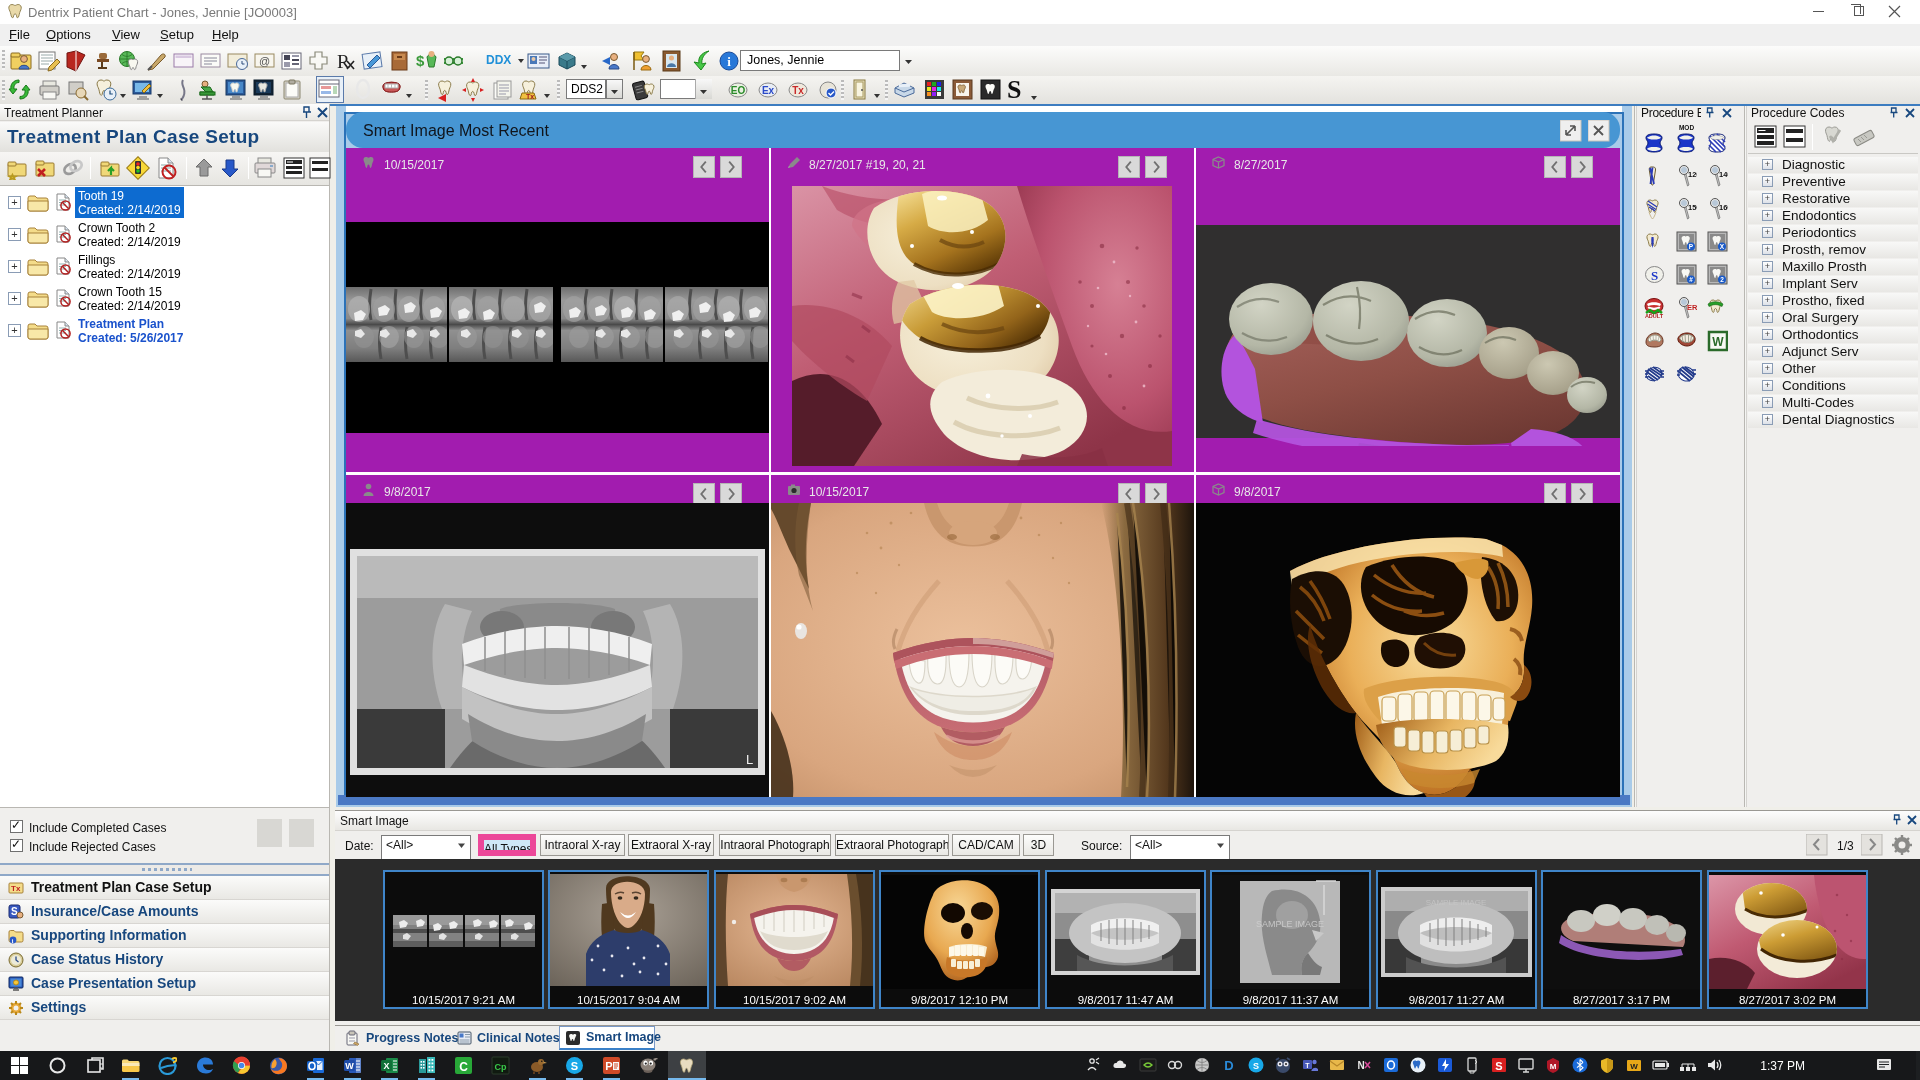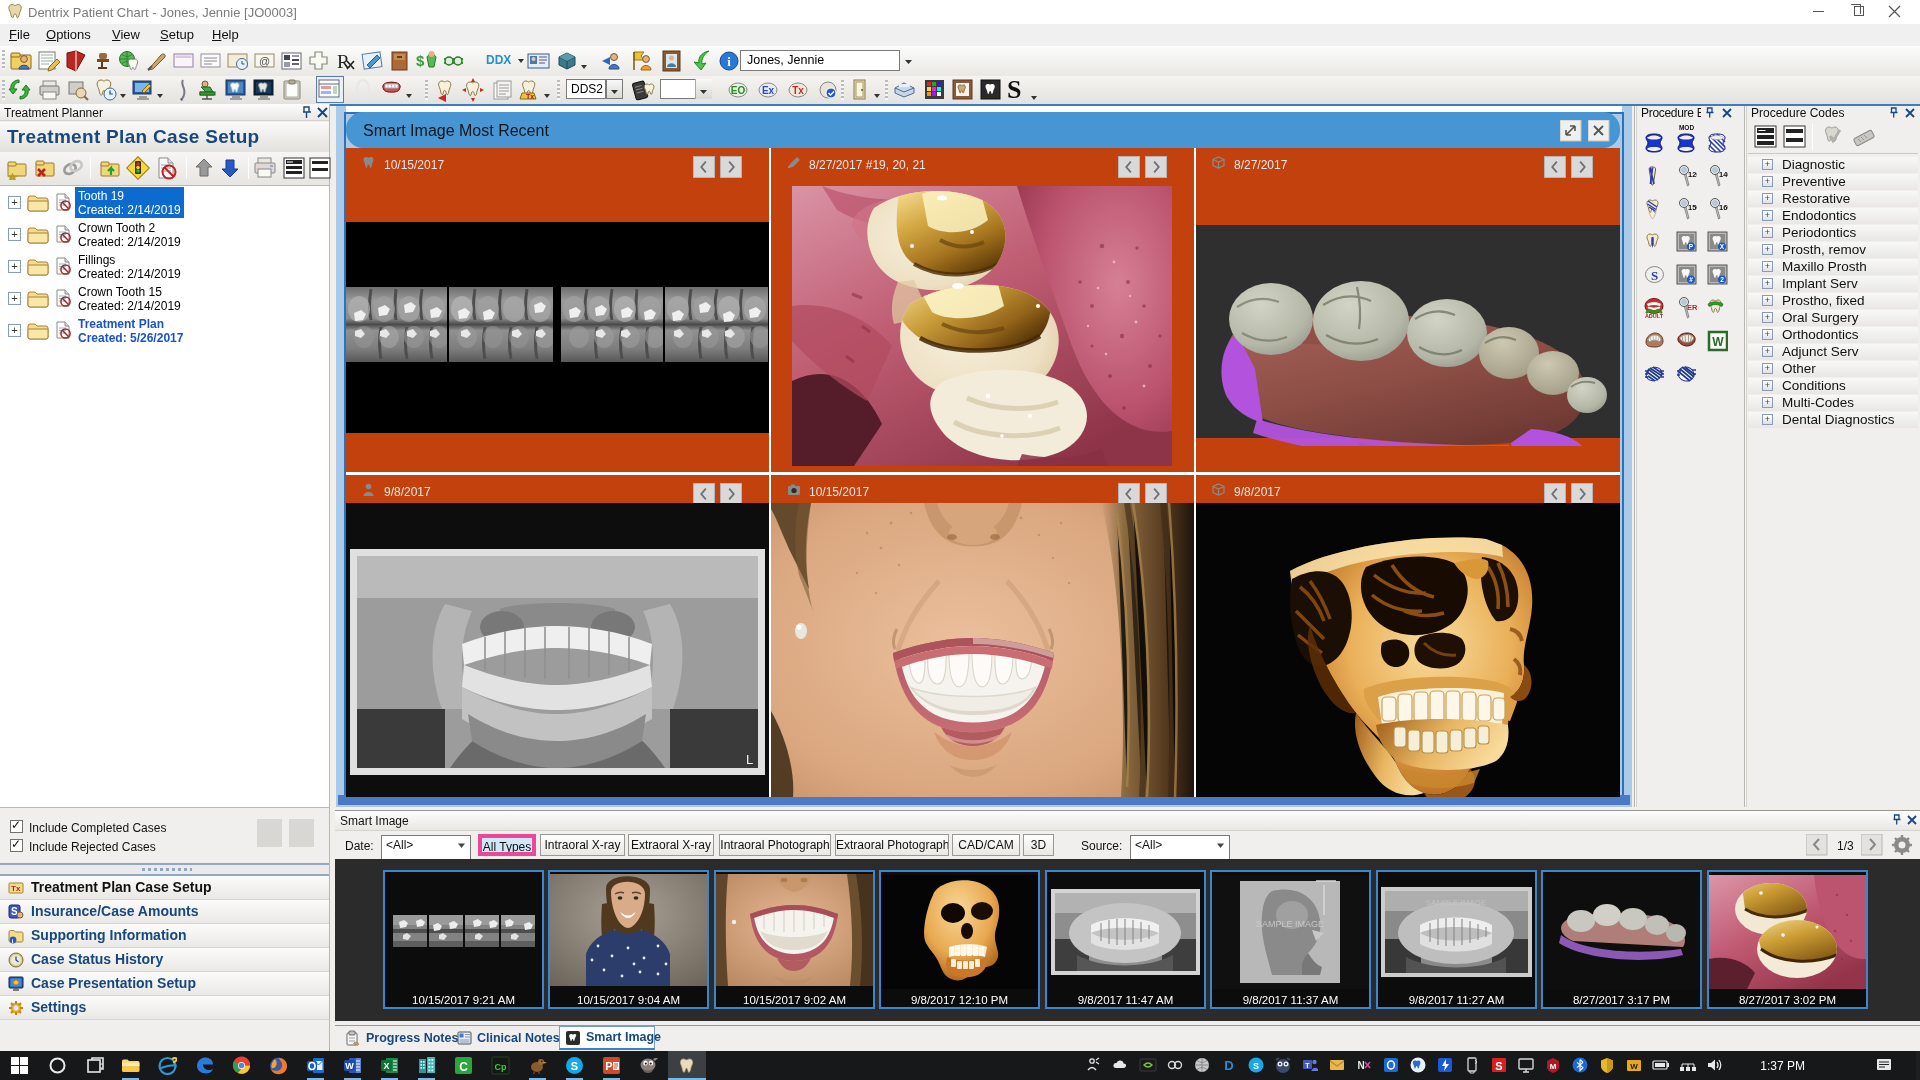--- a/index.html
+++ b/index.html
@@ -32,21 +32,21 @@
 .graybtn { position:absolute; width:25px; height:28px; background:#d8d7d3; }
 #lp-splitter { position:absolute; top:759px; left:0; width:329px; height:13px; background:#eceae7; border-top:2px solid #8fa8c8; border-bottom:2px solid #8fa8c8; }
 #lp-nav { position:absolute; top:772px; left:0; width:329px; height:150px; }
 .navrow { position:absolute; left:0; width:329px; height:24px; background:linear-gradient(#fbfbfa,#e9e8e4); border-bottom:1px solid #d8d6d2; }
 .navrow .t { position:absolute; left:31px; top:3px; font-size:14px; font-weight:bold; color:#17477e; }
 #centerwin { position:absolute; top:104px; left:336px; width:1296px; height:703px; background:#a9cbe9; }
 #cw-titlebar { position:absolute; top:8px; left:10px; width:1274px; height:36px; background:#4796d3;border-radius:17px; }
 #cw-titlebar .txt { position:absolute; left:17px; top:10px; font-size:16px; color:#10151c; }
 #cw-grid { position:absolute; top:44px; left:10px; width:1274px; height:649px; background:#fff; }
 #cw-frame { position:absolute; left:8px; top:8px; width:1280px; height:687px; border:2px solid #2b72b8; }
-.ipanel { position:absolute; background:#c2410c; overflow:hidden; }
+.ipanel { position:absolute; background:#a21caf; overflow:hidden; }
 .ipanel .date { position:absolute; left:38px; top:10px; font-size:12px; color:#e8e8e8; }
 .navsq { position:absolute; top:8px; width:22px; height:22px; background:#d9d9d9; border:1px solid #b5b5b5; text-align:center; line-height:20px; font-size:14px; color:#707070; }
 #procbtns { position:absolute; top:104px; left:1634px; width:110px; height:703px; background:#f0efed; }
 #procbtns .edge { position:absolute; left:0; top:0; width:4px; height:703px; background:linear-gradient(90deg,#b9b7b2 1px,#f5f5f3 1px,#f5f5f3 2px,#b9b7b2 2px,#f0efed 3px); }
 #proccodes { position:absolute; top:104px; left:1744px; width:176px; height:703px; background:#f0efed; }
 #proccodes .edge { position:absolute; left:0; top:0; width:4px; height:703px; background:linear-gradient(90deg,#b9b7b2 1px,#f5f5f3 1px,#f5f5f3 2px,#b9b7b2 2px,#f0efed 3px); }
 .phead { position:absolute; top:2px; left:7px; font-size:12px; color:#111; white-space:nowrap; }
 .pcrow { position:absolute; left:4px; width:170px; height:16px; background:linear-gradient(#f8f8f7,#e8e7e4); }
 .pcrow .pb { position:absolute; left:14px; top:2px; width:11px; height:11px; background:linear-gradient(#fff,#dde1e8); border:1px solid #8a9cb5; font-size:9px; line-height:9px; text-align:center; color:#444; }
 .pcrow .t { position:absolute; left:34px; top:0px; font-size:13.5px; font-weight:normal; color:#111; }
@@ -1371,21 +1371,21 @@
       </svg>
 <svg style="position:absolute;left:1572px;top:4px;" width="10" height="10" viewBox="0 0 10 10">
         <path d="M1 1 L9 9 M9 1 L1 9" stroke="#17477e" stroke-width="1.8"></path>
       </svg>
 <div id="bp-filters">
 <div class="flabel" style="left:10px;top:8px">Date:</div>
 <div class="fsel" style="left:46px;top:4px;width:90px;padding:2px 4px">&lt;All&gt;</div>
 <svg style="position:absolute;left:122px;top:11px;" width="9" height="8" viewBox="0 0 9 8">
           <path d="M1 1.5 L4.5 6 L8 1.5 Z" fill="#444"></path>
         </svg>
-<div class="fbtn" style="left:143px;width:58px;background:#cfe8f7;border:4px solid #ec4899;line-height:18px;">All Types</div>
+<div class="fbtn" style="left:143px;width:58px;background:#cfe8f7;border:6px solid #ec4899;line-height:18px;">All Types</div>
 <div class="fbtn" style="left:205px;width:85px;line-height:20px;">Intraoral X-ray</div>
 <div class="fbtn" style="left:293px;width:86px;line-height:20px;">Extraoral X-ray</div>
 <div class="fbtn" style="left:384px;width:112px;line-height:20px;">Intraoral Photograph</div>
 <div class="fbtn" style="left:500px;width:114px;line-height:20px;">Extraoral Photograph</div>
 <div class="fbtn" style="left:617px;width:68px;line-height:20px;">CAD/CAM</div>
 <div class="fbtn" style="left:688px;width:31px;line-height:20px;">3D</div>
 <div class="flabel" style="left:746px;top:8px">Source:</div>
 <div class="fsel" style="left:795px;top:4px;width:100px;padding:2px 4px">&lt;All&gt;</div>
 <svg style="position:absolute;left:881px;top:11px;" width="9" height="8" viewBox="0 0 9 8">
           <path d="M1 1.5 L4.5 6 L8 1.5 Z" fill="#444"></path>

